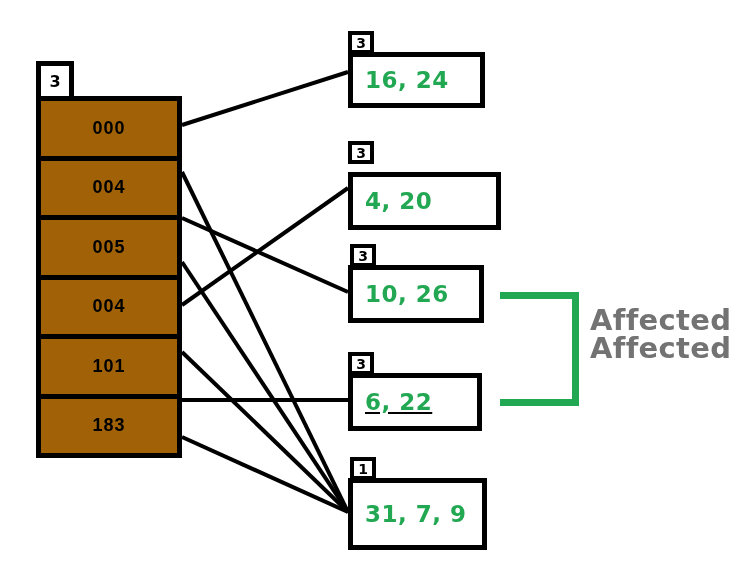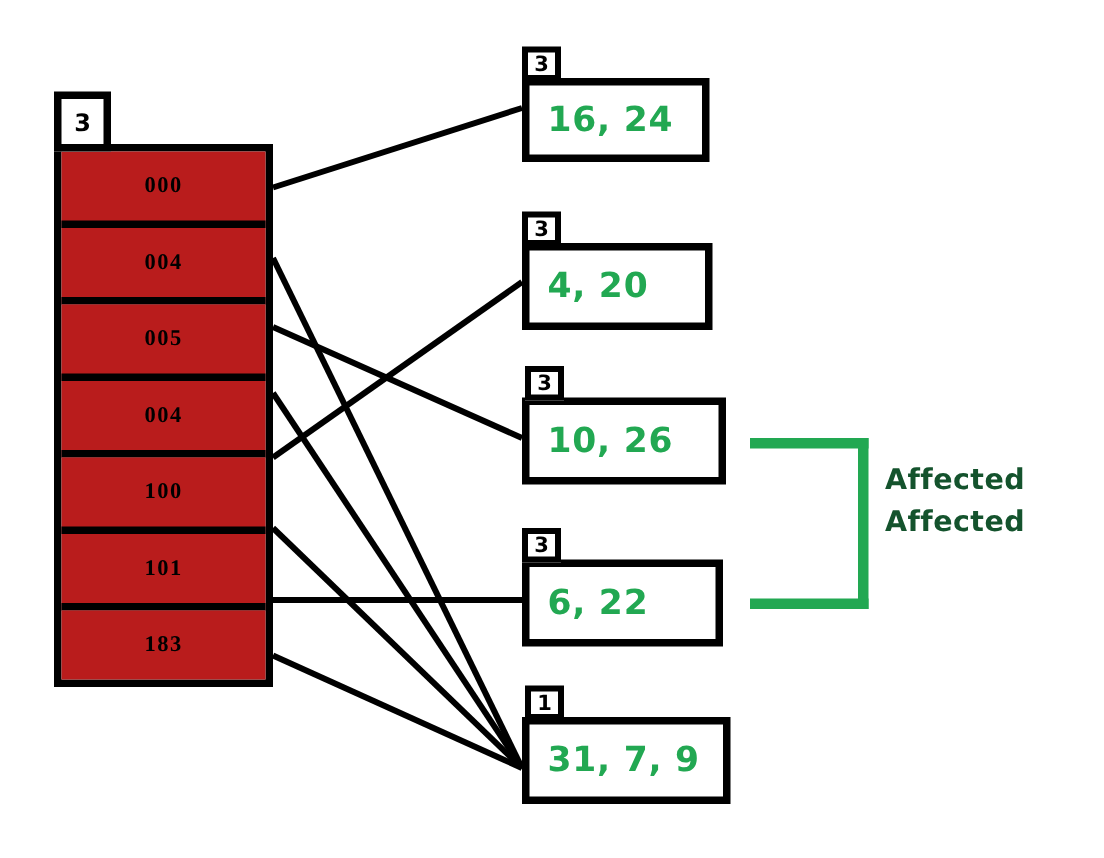--- a/index.html
+++ b/index.html
@@ -39,31 +39,31 @@
     box-sizing: border-box;
     background: #ffffff;
     display: flex;
     flex-direction: column;
   }
   .dir-cell {
     flex: 1 1 0;
     background: #22a css-placeholder;
   }
   .dir-cell {
-    background: #b91c1c;
+    background: #a16207;
     border-bottom: 5px solid #000000;
     box-sizing: border-box;
     display: flex;
     align-items: center;
     justify-content: center;
     color: #000000;
-    font-size: 15px;
+    font-size: 18px;
     font-weight: bold;
     letter-spacing: 1px;
-    font-family: Liberation Serif, serif;
+    font-family: Liberation Sans, sans-serif;
   }
   .dir-cell:last-child {
     border-bottom: none;
   }
 
   .global-depth {
     position: absolute;
     left: 36px;
     top: 61px;
     width: 38px;
@@ -124,22 +124,22 @@
     height: 114px;
     border: 7px solid #22a852;
     border-left: none;
     box-sizing: border-box;
     background: transparent;
   }
   .annotation-label {
     position: absolute;
     left: 590px;
     top: 306px;
-    color: #14532d;
-    font-size: 19px;
+    color: #737373;
+    font-size: 29px;
     font-weight: bold;
     line-height: 28px;
     letter-spacing: 0.3px;
     font-family: "DejaVu Sans", sans-serif;
   }
 </style>
 </head>
 <body>
 
 <div id="canvas">
@@ -160,47 +160,46 @@
     <line x1="182" y1="437" x2="348" y2="512" stroke="#000000" stroke-width="4"></line>
   </svg>
 
   <div class="global-depth">3</div>
 
   <div class="directory">
     <div class="dir-cell">000</div>
     <div class="dir-cell">004</div>
     <div class="dir-cell">005</div>
     <div class="dir-cell">004</div>
-    <div class="dir-cell">100</div>
     <div class="dir-cell">101</div>
     <div class="dir-cell">183</div>
   </div>
 
   <div class="local-depth" style="left:348px; top:31px;">3</div>
-  <div class="bucket" style="left:348px; top:52px; width:125px; height:56px;">
+  <div class="bucket" style="left:348px; top:52px; width:137px; height:56px;">
     <span class="bucket-contents">16, 24</span>
   </div>
 
   <div class="local-depth" style="left:348px; top:141px;">3</div>
-  <div class="bucket" style="left:348px; top:162px; width:127px; height:58px;">
+  <div class="bucket" style="left:348px; top:172px; width:153px; height:58px;">
     <span class="bucket-contents">4, 20</span>
   </div>
 
   <div class="local-depth" style="left:350px; top:244px;">3</div>
   <div class="bucket" style="left:348px; top:265px; width:136px; height:58px;">
     <span class="bucket-contents">10, 26</span>
   </div>
 
   <div class="local-depth" style="left:348px; top:352px;">3</div>
-  <div class="bucket" style="left:348px; top:373px; width:134px; height:58px;">
+  <div class="bucket" style="left:348px; top:373px; width:134px; height:58px;text-decoration:underline;">
     <span class="bucket-contents">6, 22</span>
   </div>
 
   <div class="local-depth" style="left:350px; top:457px;">1</div>
-  <div class="bucket" style="left:348px; top:478px; width:139px; height:58px;">
+  <div class="bucket" style="left:348px; top:478px; width:139px; height:72px;">
     <span class="bucket-contents">31, 7, 9</span>
   </div>
 
   <div class="bracket"></div>
   <div class="annotation-label">
     <div>Affected</div>
     <div>Affected</div>
   </div>
 
 </div>

